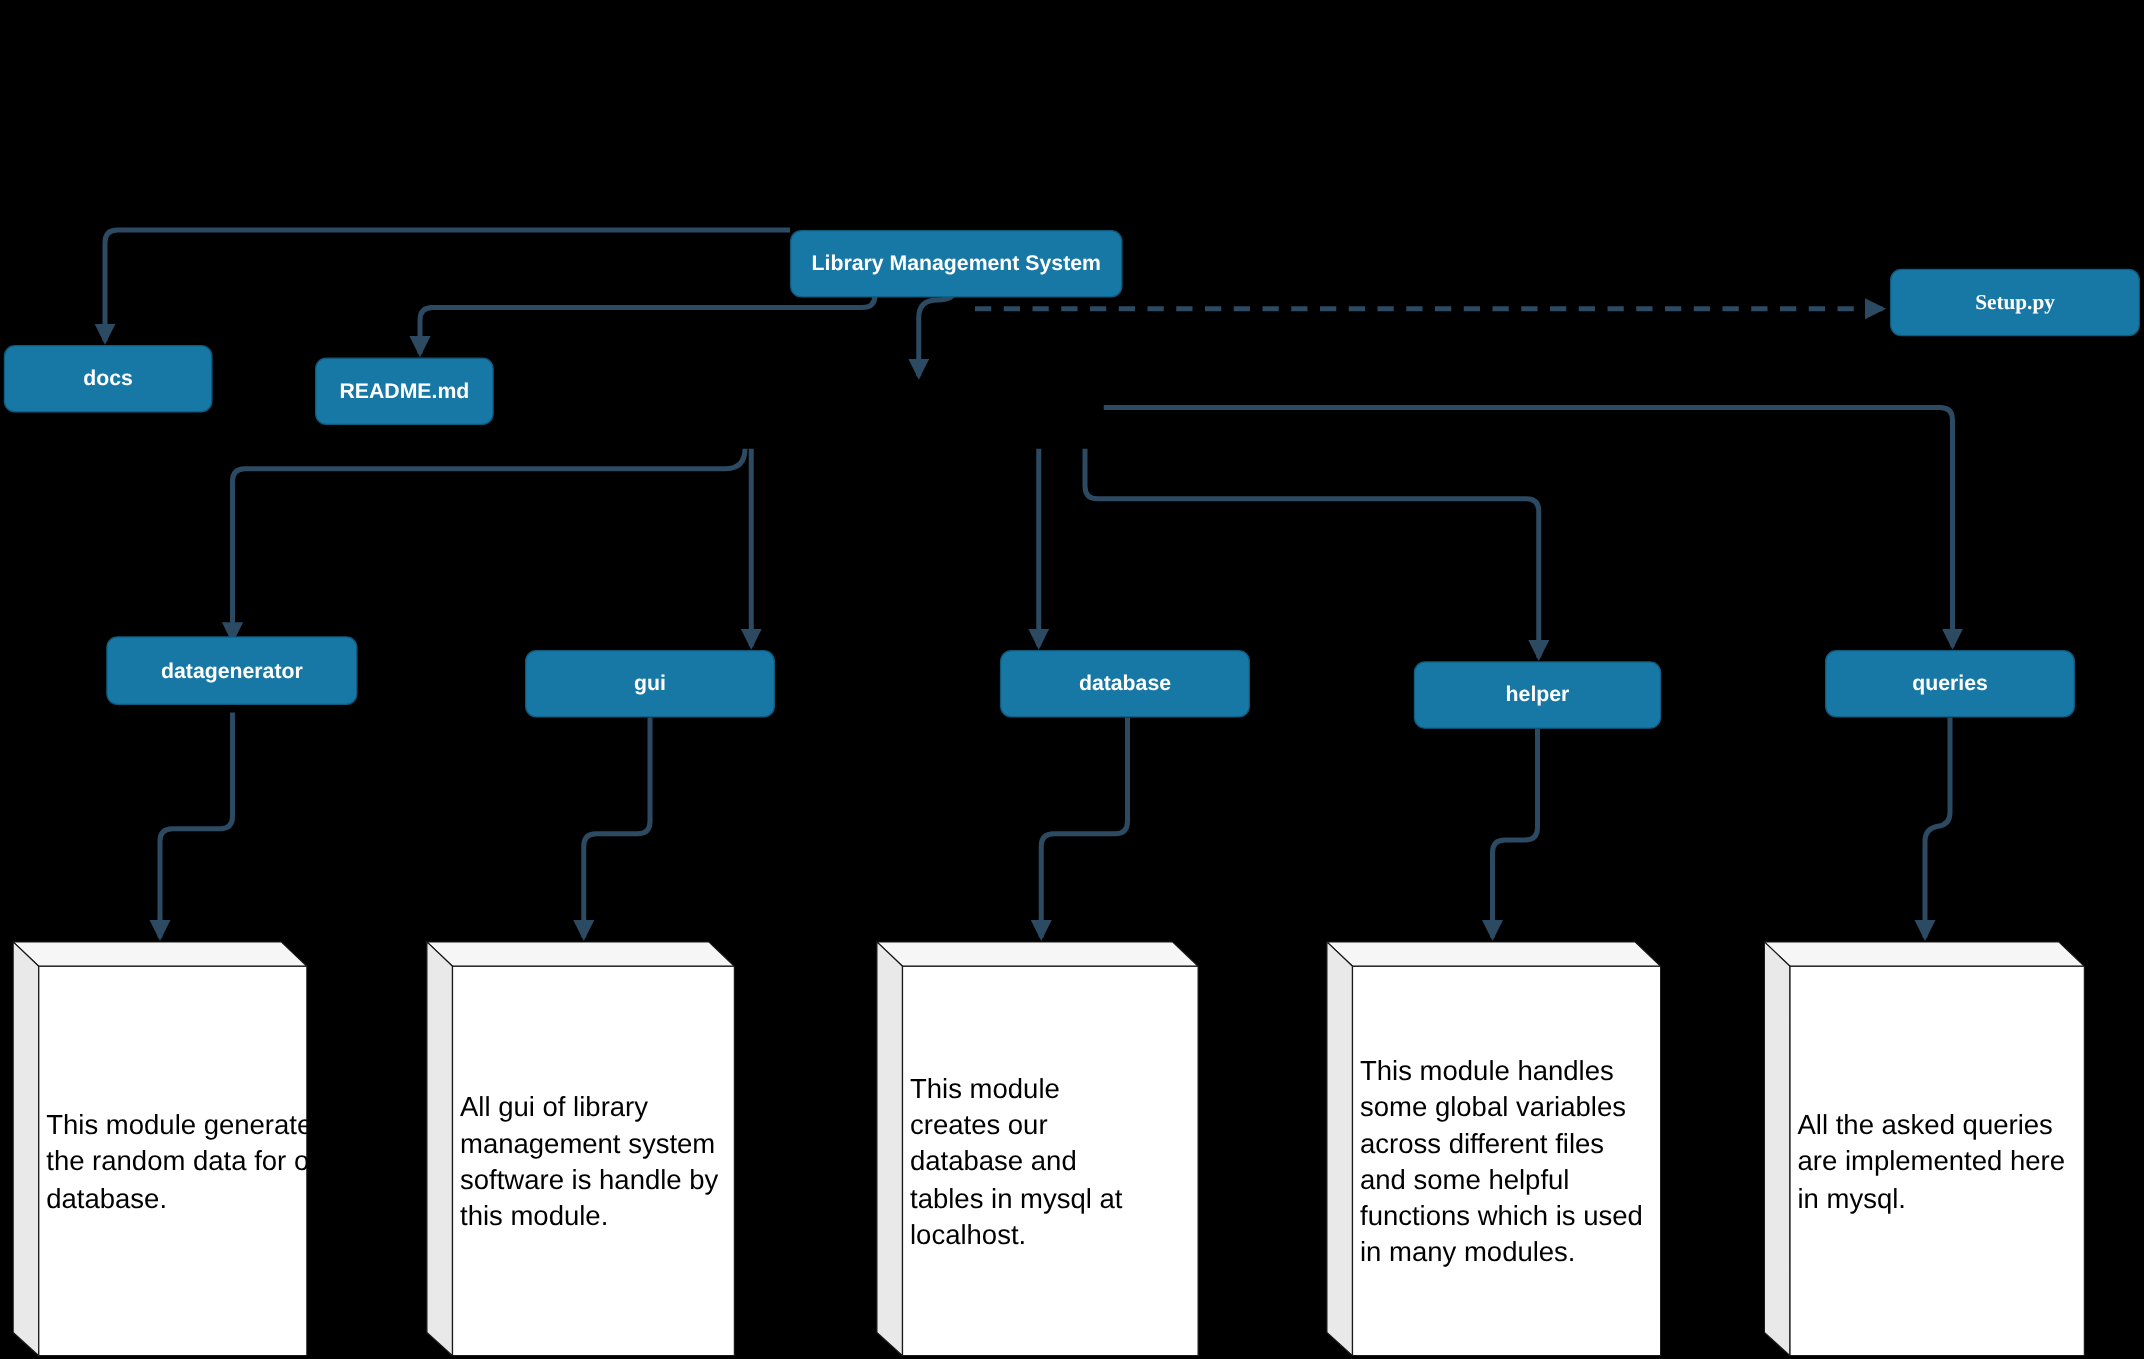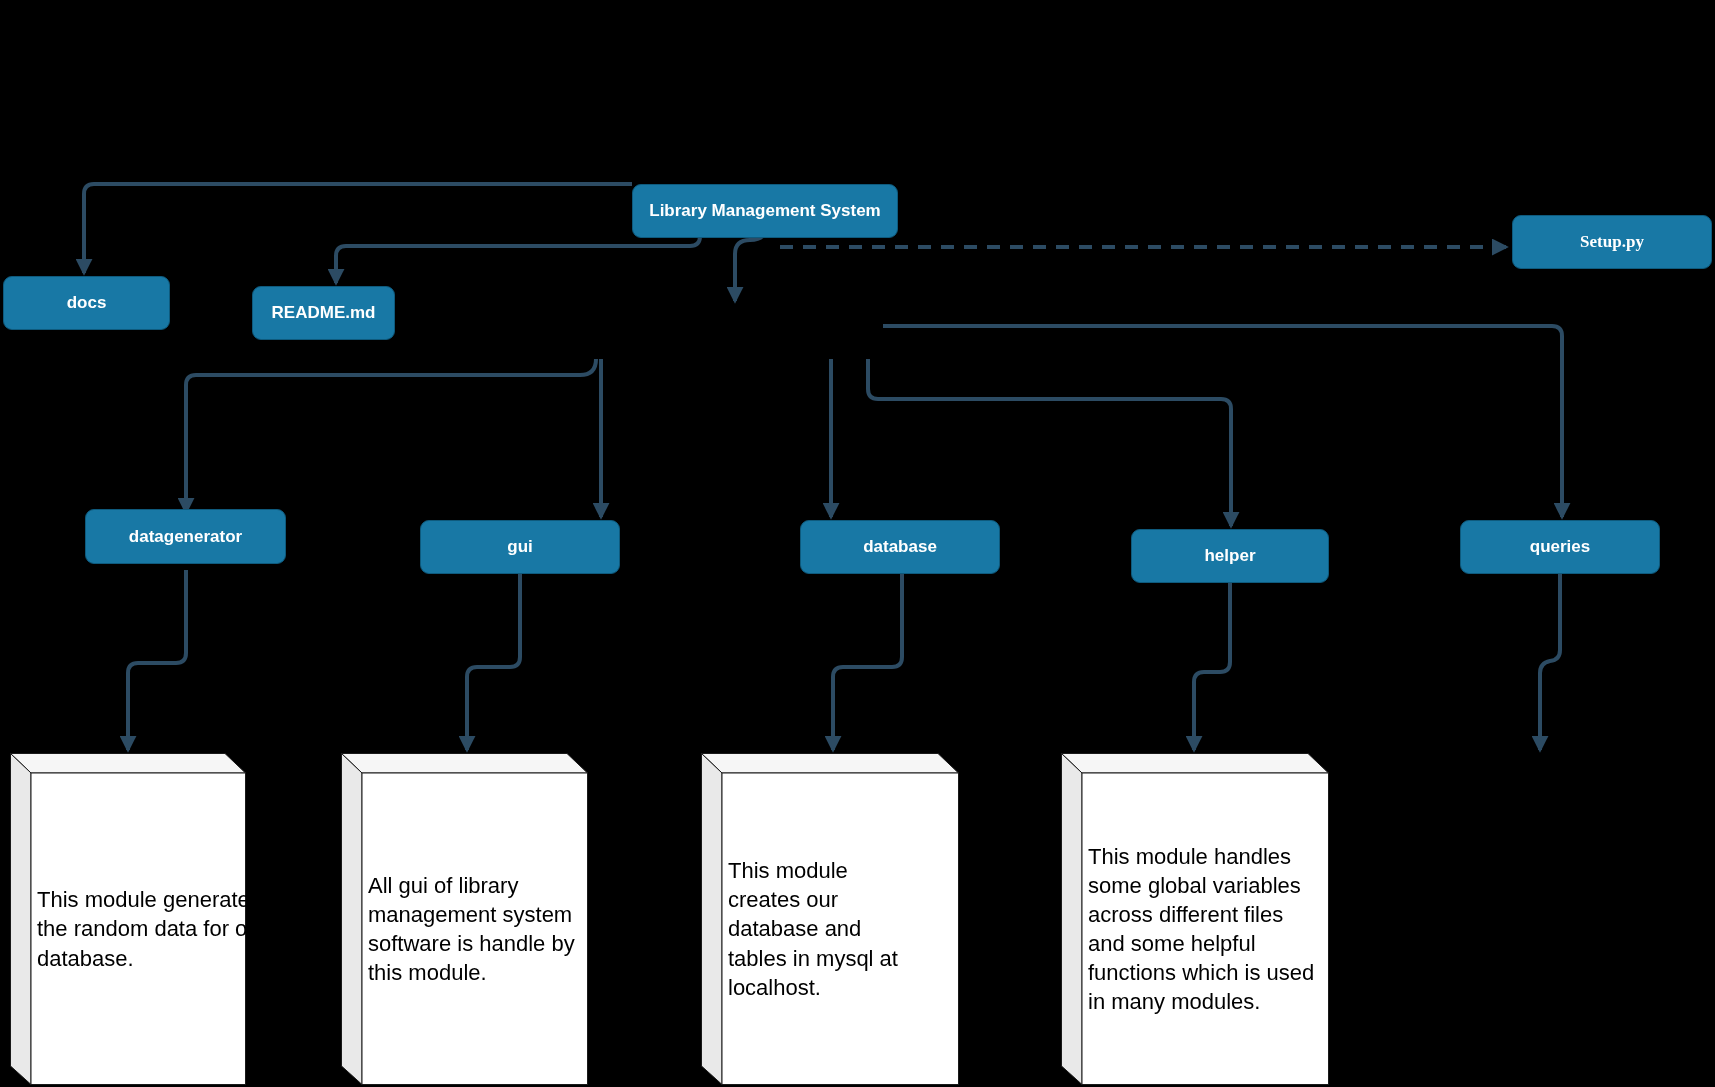--- a/index.html
+++ b/index.html
@@ -106,14 +106,22 @@
 
   <div class="note" id="note-helper">
     <svg width="268" height="332">
       <polygon points="0.5,0.5 247,0.5 267.5,20 21,20" fill="#F6F6F6" stroke="#1a1a1a" stroke-width="1"></polygon>
       <polygon points="0.5,0.5 21,20 21,331.5 0.5,313" fill="#E9E9E9" stroke="#1a1a1a" stroke-width="1"></polygon>
       <rect x="21" y="20" width="246.5" height="311.5" fill="#FFFFFF" stroke="#1a1a1a" stroke-width="1"></rect>
     </svg>
     <div class="note-text">This module handles some global variables across different files and some helpful functions which is used in many modules.</div>
   </div>
 
+  <div class="note" id="note-queries">
+    <svg width="257" height="332">
+      <polygon points="0.5,0.5 236,0.5 256.5,20 21,20" fill="#F6F6F6" stroke="#1a1a1a" stroke-width="1"></polygon>
+      <polygon points="0.5,0.5 21,20 21,331.5 0.5,313" fill="#E9E9E9" stroke="#1a1a1a" stroke-width="1"></polygon>
+      <rect x="21" y="20" width="235.5" height="311.5" fill="#FFFFFF" stroke="#1a1a1a" stroke-width="1"></rect>
+    </svg>
+    <div class="note-text">All the asked queries are implemented here in mysql.</div>
+  </div>
 
 </div>
 
 </body></html>

